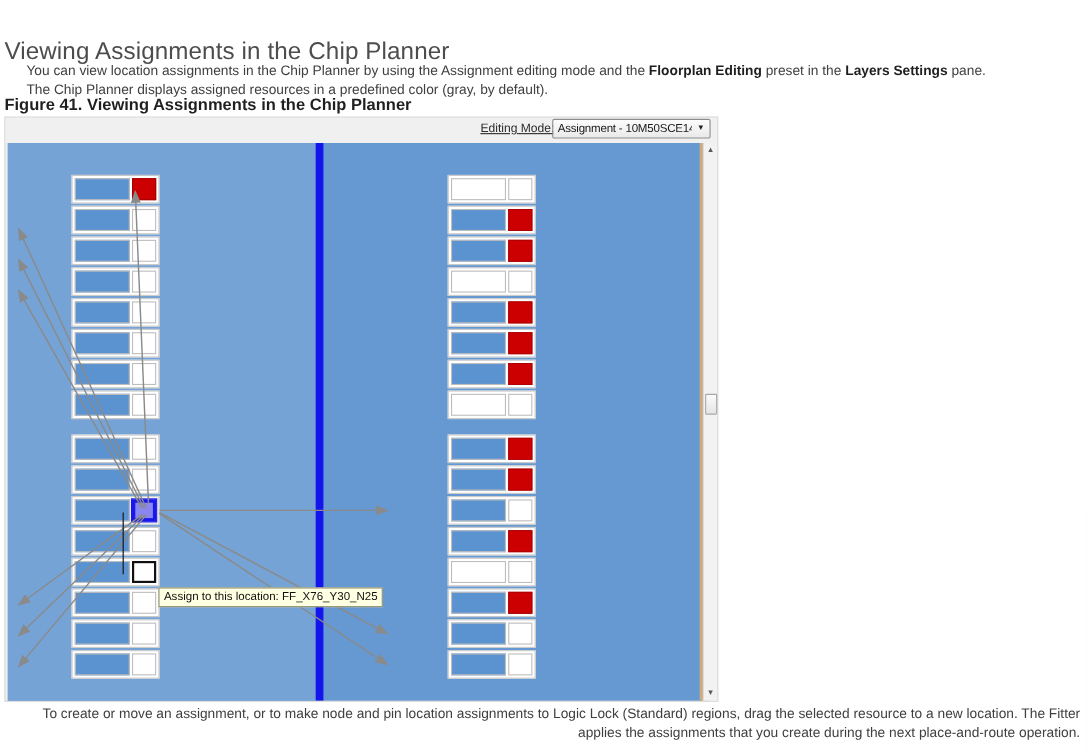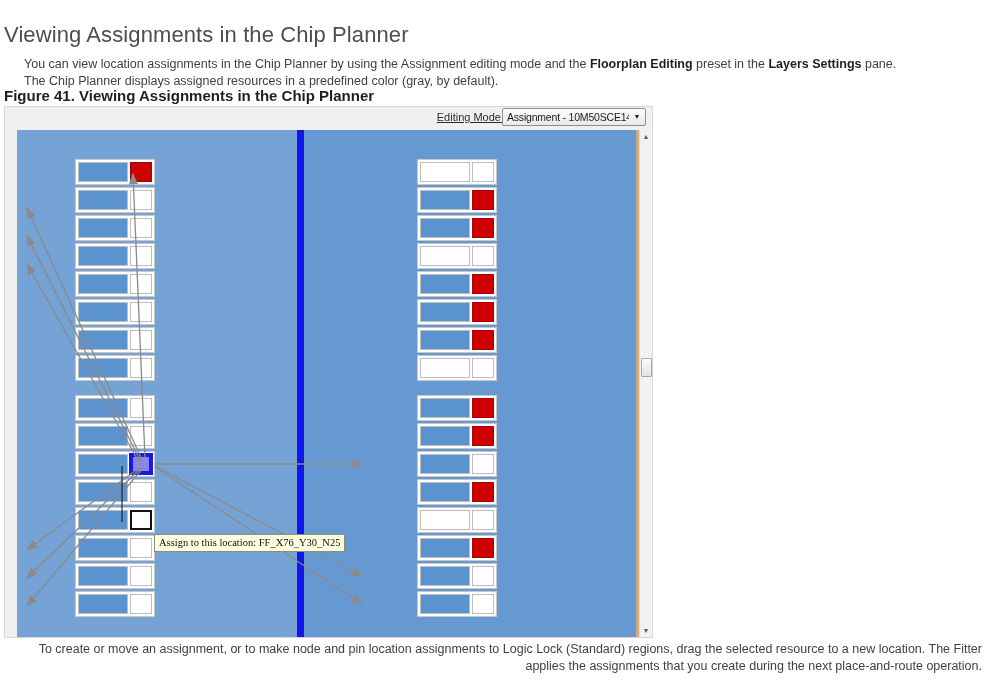--- a/index.html
+++ b/index.html
@@ -7,21 +7,21 @@
     width:988px;height:683px;
     background:#ffffff;
     font-family:"Liberation Sans", sans-serif;
     color:#3b3b3b;
     overflow:hidden;
   }
   .page{position:relative;width:988px;height:683px;}
 
   
   .doc-title{
-    position:absolute;left:4px;top:5px;
+    position:absolute;left:4px;top:17px;
     font-size:22px;font-weight:400;color:#4d4d4d;
     letter-spacing:.1px;line-height:30px;white-space:nowrap;
   }
   .para{
     position:absolute;left:4px;
     font-size:12.5px;line-height:16.5px;color:#3f3f3f;
   }
   .para b{font-weight:bold;color:#1f1f1f;}
   .p-intro{top:56px;width:960px;margin-left:20px;}
   .fig-caption{
@@ -59,25 +59,24 @@
     flex:1;padding-left:4px;font-size:10.5px;color:#1a1a1a;
     white-space:nowrap;overflow:hidden;letter-spacing:-.2px;
   }
   .mode-select .sel-arrow{
     width:16px;text-align:center;font-size:7px;color:#202020;
     line-height:16px;
   }
 
   
   .canvas{
-    position:absolute;left:12px;top:23px;
+    position:absolute;left:2px;top:23px;
     width:631px;height:507px;
     background:#6699d2;
     overflow:hidden;
-    font-family:Liberation Serif, serif;
   }
   .canvas .die-left{
     position:absolute;left:0;top:0;width:280px;height:507px;
     background:#76a3d6;
   }
   .routing-line{
     position:absolute;left:280px;top:0;width:7px;height:507px;
     background:#1414ec;
   }
 

